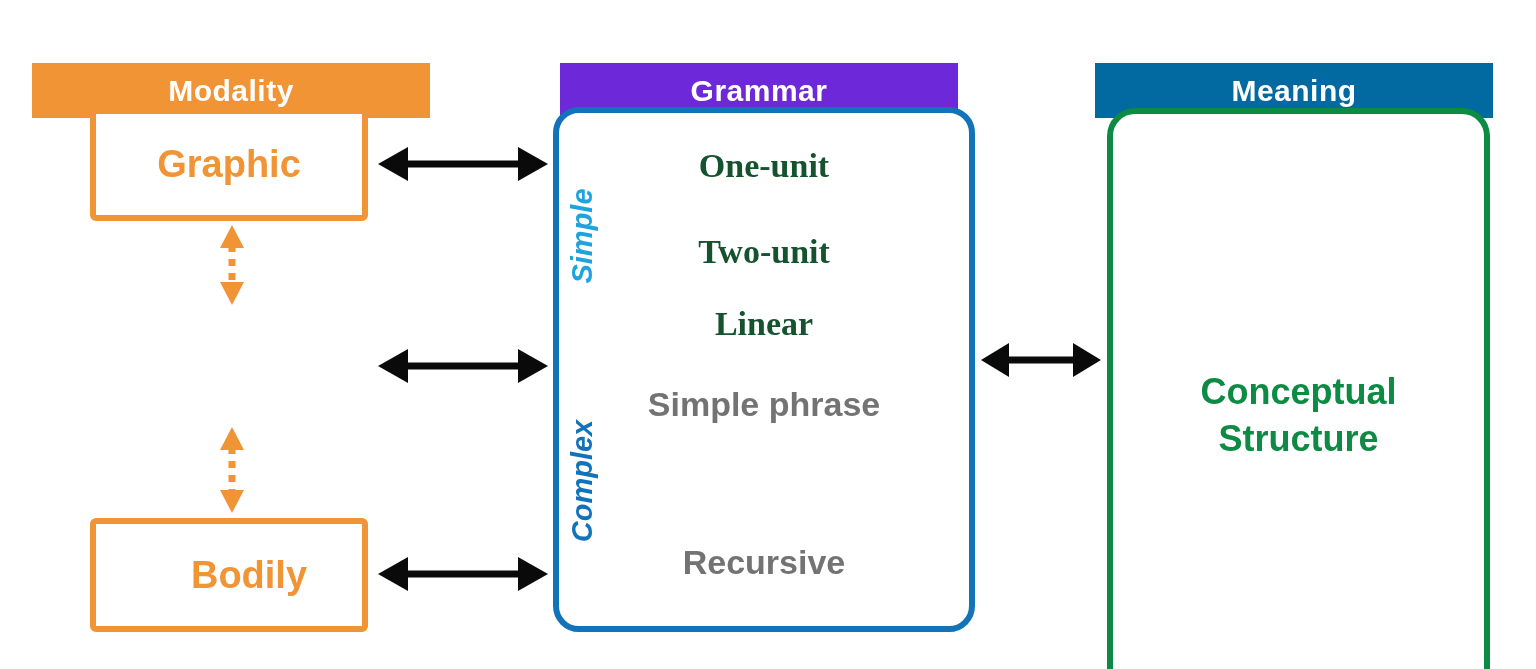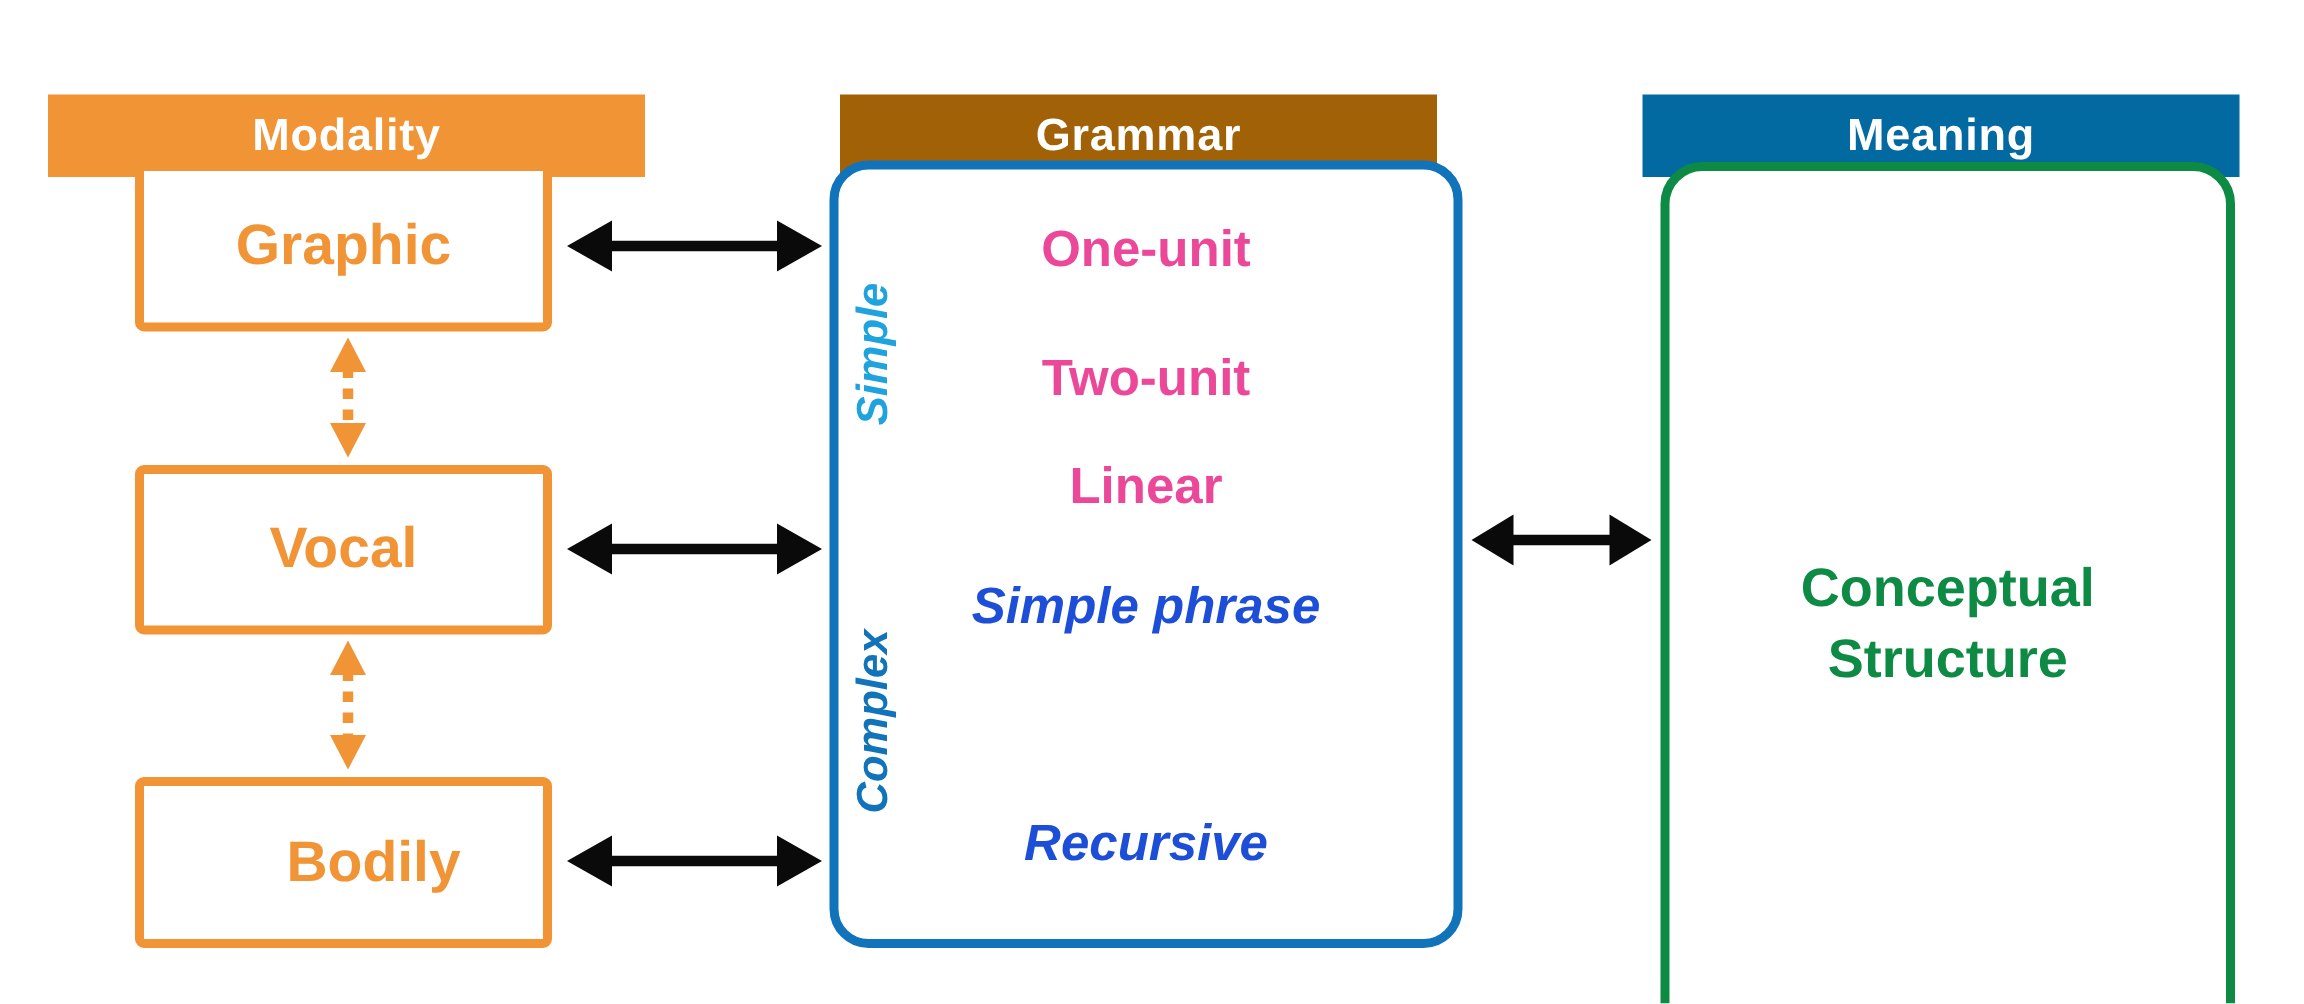--- a/index.html
+++ b/index.html
@@ -3,21 +3,21 @@
 <meta charset="utf-8">
 <style>
   html,body { margin:0; padding:0; background:#ffffff; font-family:"Liberation Sans",sans-serif; }
   .canvas { position:relative; width:1536px; height:669px; background:#ffffff; overflow:hidden; }
 
   
   .hdr { position:absolute; top:33px; height:55px; width:398px;
          display:flex; align-items:center; justify-content:center;
          color:#ffffff; font-weight:bold; font-size:30px; letter-spacing:0.5px;margin-top:30px; }
   .hdr-orange { left:32px;  background:#F09436; }
-  .hdr-blue   { left:560px; background:#a16207; }
+  .hdr-blue   { left:560px; background:#6d28d9; }
   .hdr-green  { left:1095px;background:#0369a1; }
 
   
   .mbox { position:absolute; left:90px; width:278px; box-sizing:border-box;
           border:6px solid #F09436; border-radius:6px; background:#ffffff;
           display:flex; align-items:center; justify-content:center;
           color:#F09436; font-weight:bold; font-size:38px; }
   .mbox-graphic { top:108px; height:113px; }
   .mbox-vocal   { top:310px; height:113px; }
   .mbox-bodily  { top:518px; height:114px;padding-left:40px; }
@@ -28,22 +28,22 @@
                  border:6px solid #1173B9; border-radius:26px; }
   .meaning-box { left:1107px; top:108px; width:383px; height:616px;
                  border:6px solid #0D8A44; border-radius:28px;
                  display:flex; align-items:center; justify-content:center; }
   .meaning-label { width:300px; text-align:center; color:#0D8A44;
                    font-weight:bold; font-size:36px; line-height:1.3; }
 
   
   .gitem { position:absolute; left:553px; width:422px; text-align:center;
            font-weight:bold; font-size:34px; line-height:44px; }
-  .gitem.simple  { color:#ec4899; }
-  .gitem.complex { color:#1d4ed8;font-style:italic; }
+  .gitem.simple  { color:#14532d;font-family:Liberation Serif, serif; }
+  .gitem.complex { color:#737373; }
   .gi-0 { top:144px; } .gi-1 { top:230px; } .gi-2 { top:302px; }
   .gi-3 { top:382px; } .gi-4 { top:461px; } .gi-5 { top:540px; }
 
   
   .rot { position:absolute; width:170px; height:40px; left:497px;
          text-align:center; font-style:italic; font-weight:bold; font-size:29px;
          line-height:40px; transform:rotate(-90deg); }
   .rot-simple  { top:216px; color:#1FA3DE; }
   .rot-complex { top:461px; color:#1173B9; }
 
@@ -53,23 +53,20 @@
 <body>
 
 <div class="canvas">
 
   <div class="hdr hdr-orange">Modality</div>
   <div class="hdr hdr-blue">Grammar</div>
   <div class="hdr hdr-green">Meaning</div>
 
   <div class="mbox mbox-graphic">
     <span>Graphic</span>
-  </div>
-  <div class="mbox mbox-vocal">
-    <span>Vocal</span>
   </div>
   <div class="mbox mbox-bodily">
     <span>Bodily</span>
   </div>
 
   <div class="bigbox grammar-box"></div>
   <div class="gitem simple gi-0">One-unit</div>
   <div class="gitem simple gi-1">Two-unit</div>
   <div class="gitem simple gi-2">Linear</div>
   <div class="gitem complex gi-3">Simple phrase</div>

